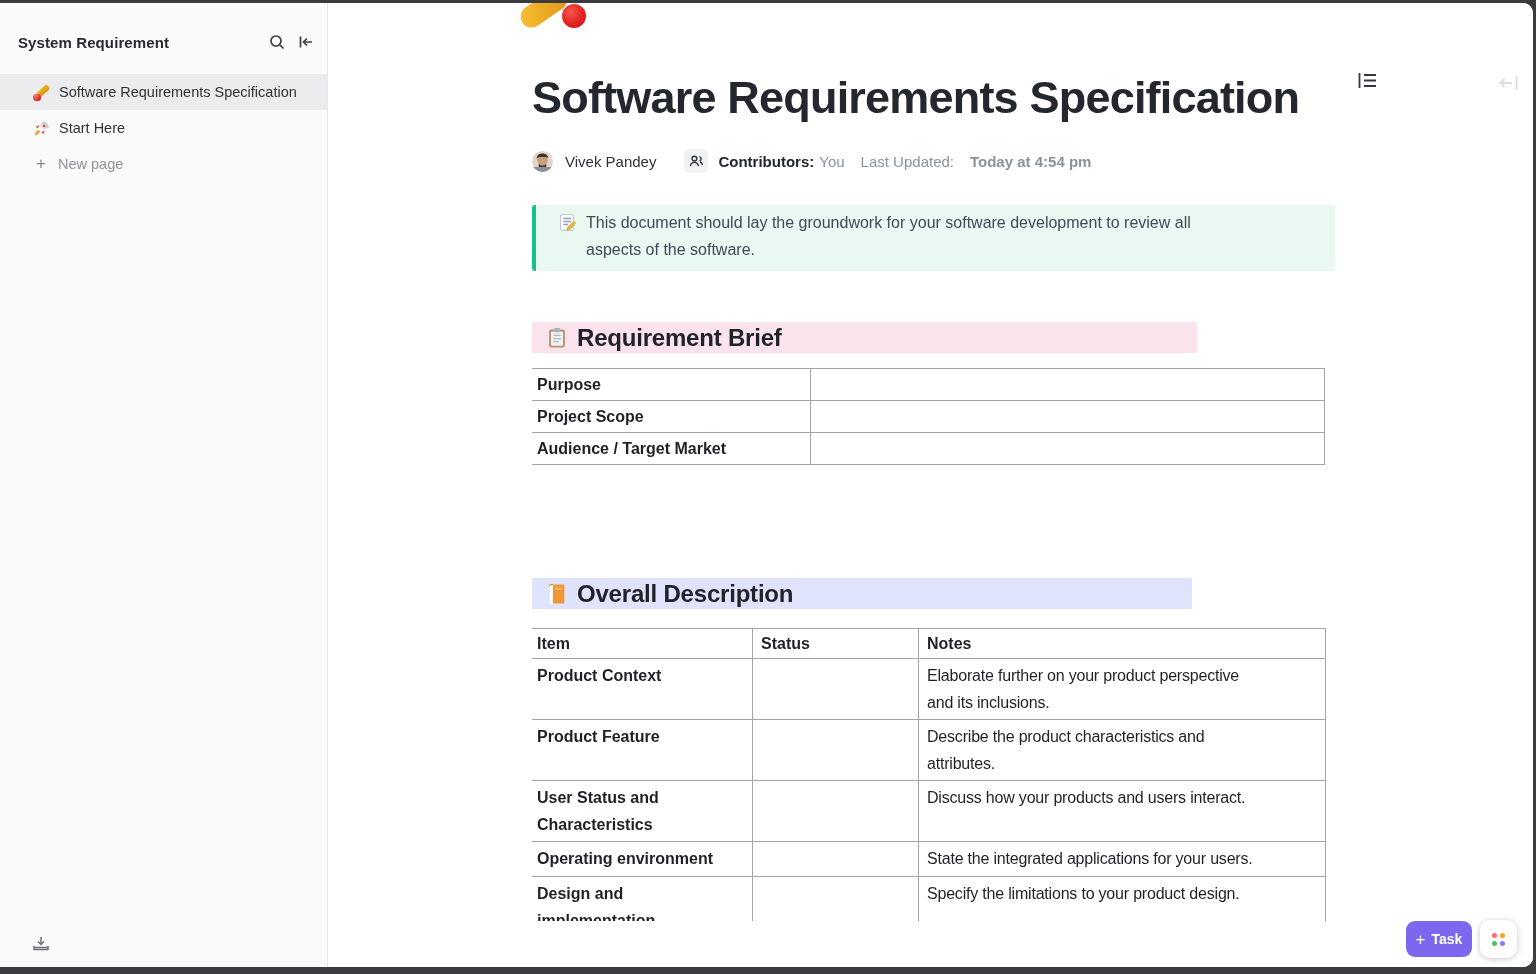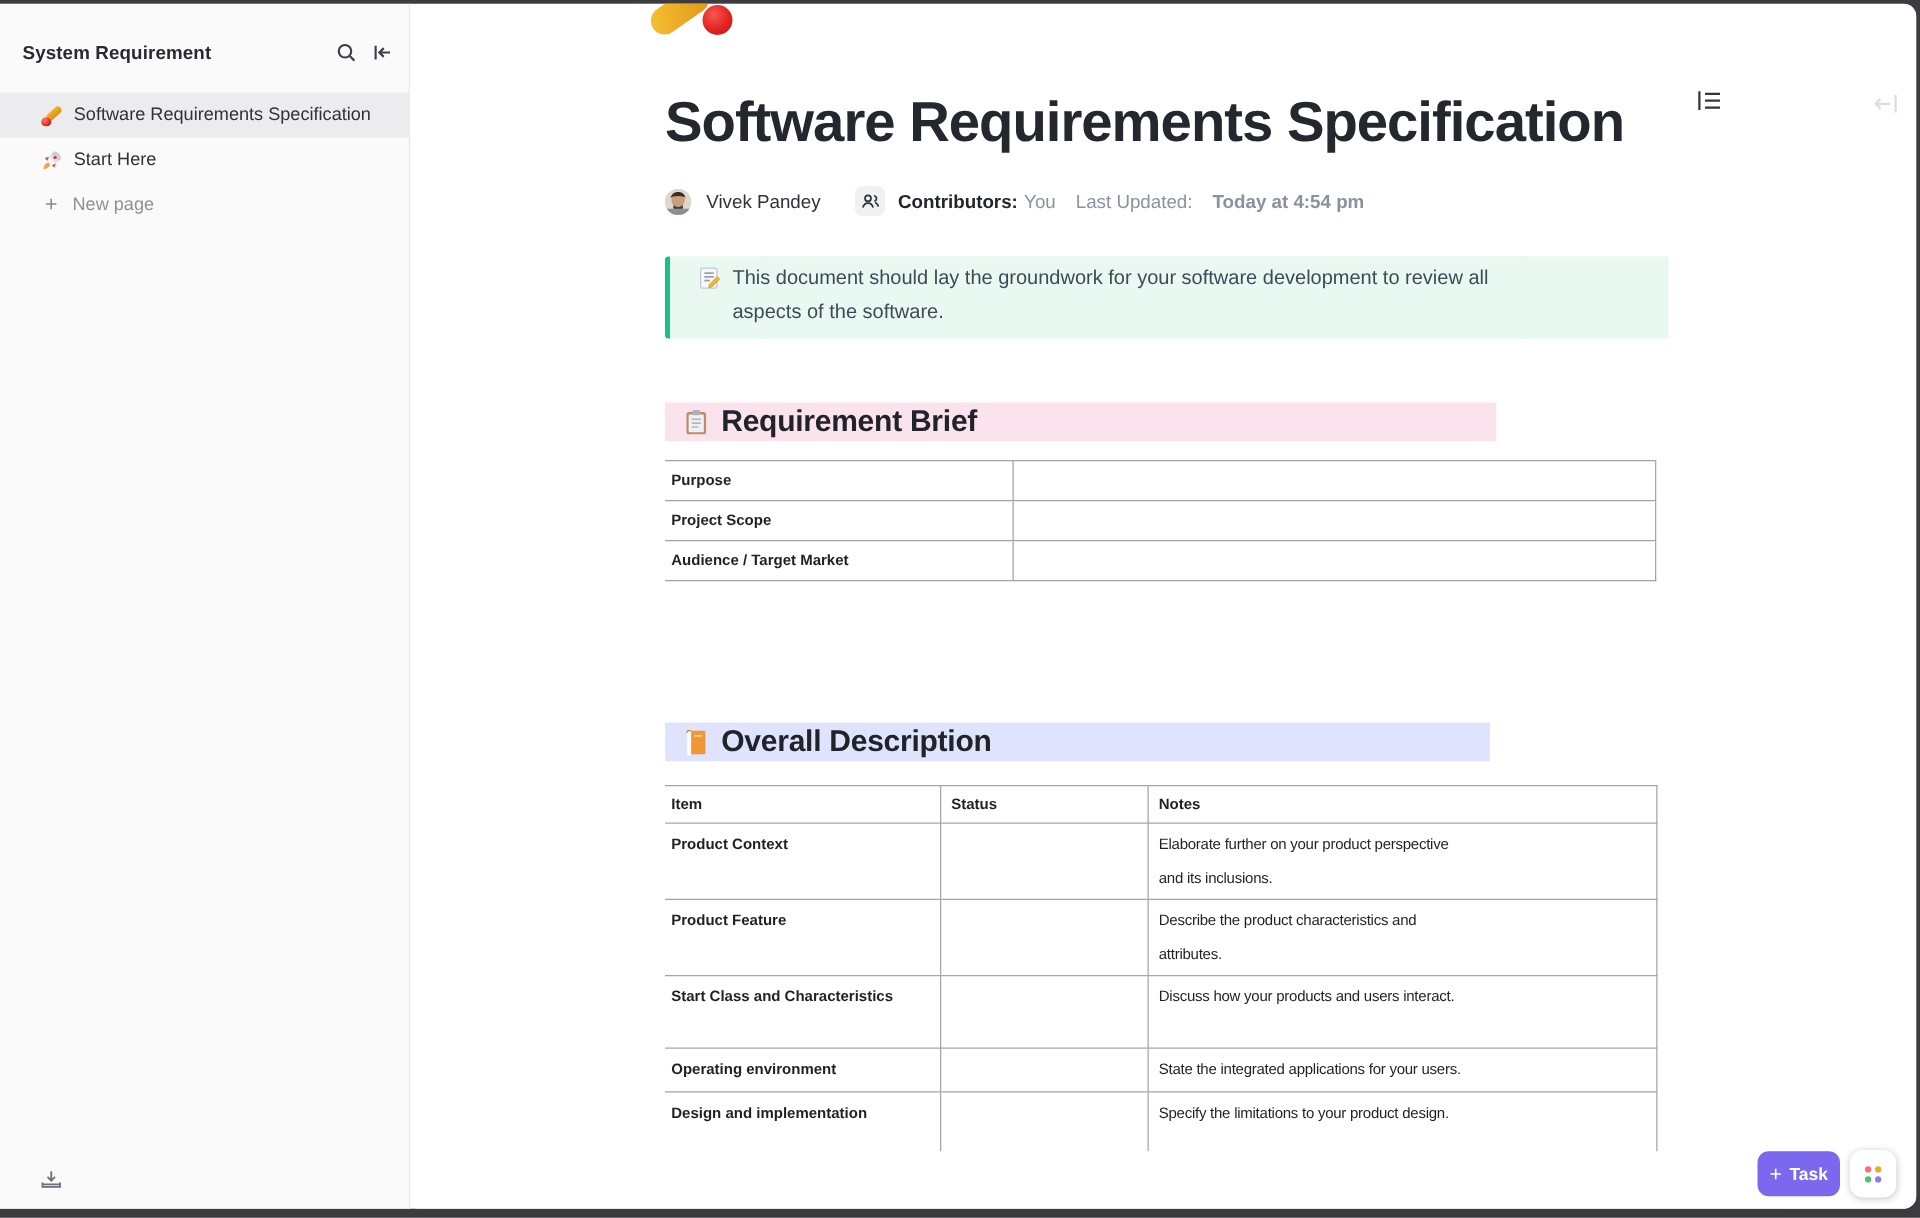--- a/index.html
+++ b/index.html
@@ -41,21 +41,21 @@
 .callout{position:absolute;left:0;top:202px;width:803px;background:#e9f8f1;border-left:4px solid #15c289;border-radius:3px;padding:4px 40px 8px 22px;font-size:16px;line-height:27px;color:#3e4a56;display:flex;gap:9px}
 .callout .memo{flex:0 0 19px;width:19px;height:19px;margin-top:4px}
 .callout .ctext{white-space:pre-line}
 
 .sec-h{position:absolute;left:0;height:31px;display:flex;align-items:center;font-size:24px;font-weight:700;color:#20242a;padding-left:14px;white-space:nowrap;letter-spacing:-.2px}
 .sec-h .ico{width:22px;height:22px;margin-right:9px;flex:0 0 22px}
 #brief-h{top:319px;width:665px;background:#fbe3ed}
 #overall-h{top:575px;width:660px;background:#dfe3fb}
 
 table{border-collapse:collapse;table-layout:fixed;position:absolute;left:-4px}
-td,th{border:1px solid #a5a5a5;font-size:12px;color:#1e2126;padding:3px 8px;vertical-align:top;line-height:27px;text-align:left}
+td,th{border:1px solid #a5a5a5;font-size:16px;color:#1e2126;padding:3px 8px;vertical-align:top;line-height:27px;text-align:left}
 #t1{top:365px;width:797px}
 #t1 td{height:31px;vertical-align:middle;font-weight:700;padding:2px 8px}
 #t1 td.empty{font-weight:400}
 #t2{top:625px;width:797px}
 #t2 th{height:29px;text-align:left;font-weight:700;padding:1px 8px;vertical-align:middle}
 #t2 td.item{font-weight:700}
 #t2 td.notes{letter-spacing:-.2px;white-space:pre-line}
 #t2 tr.r2l td{height:58px}
 #t2 tr.r1l td{height:35px}
 
@@ -229,21 +229,21 @@
           <td class="notes">Elaborate further on your product perspective
 and its inclusions.</td>
         </tr>
         <tr class="r2l">
           <td class="item">Product Feature</td>
           <td></td>
           <td class="notes">Describe the product characteristics and
 attributes.</td>
         </tr>
         <tr class="r2l">
-          <td class="item">Start Class and Characteristics</td>
+          <td class="item">User Status and Characteristics</td>
           <td></td>
           <td class="notes">Discuss how your products and users interact.</td>
         </tr>
         <tr class="r1l">
           <td class="item">Operating environment</td>
           <td></td>
           <td class="notes">State the integrated applications for your users.</td>
         </tr>
         <tr class="r2l">
           <td class="item">Design and implementation</td>

